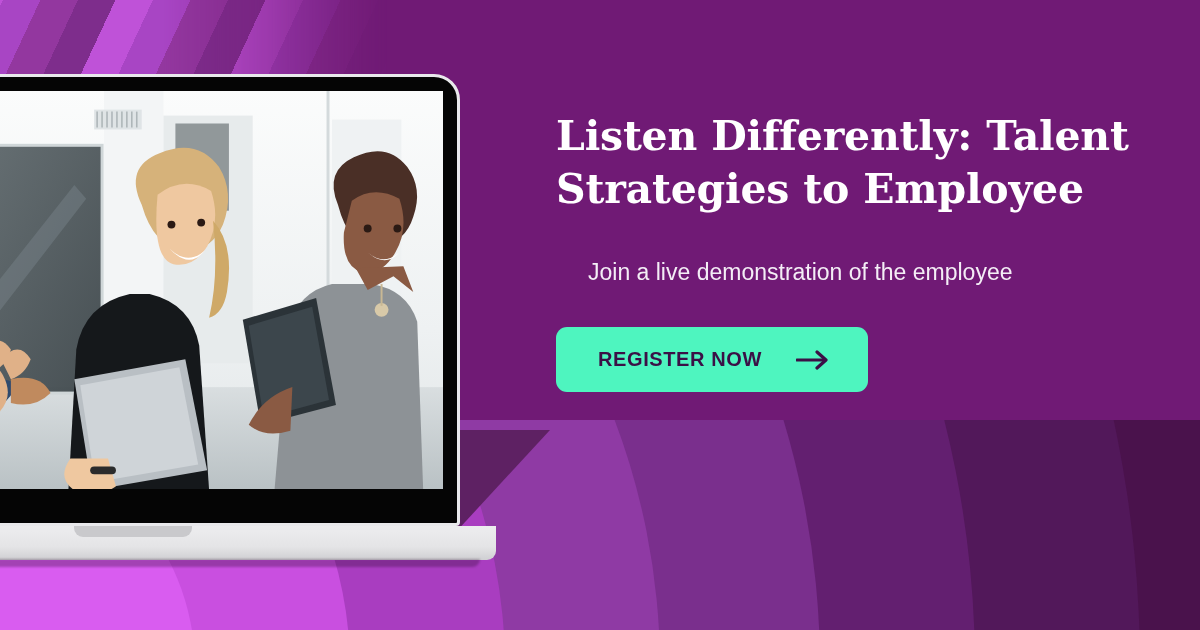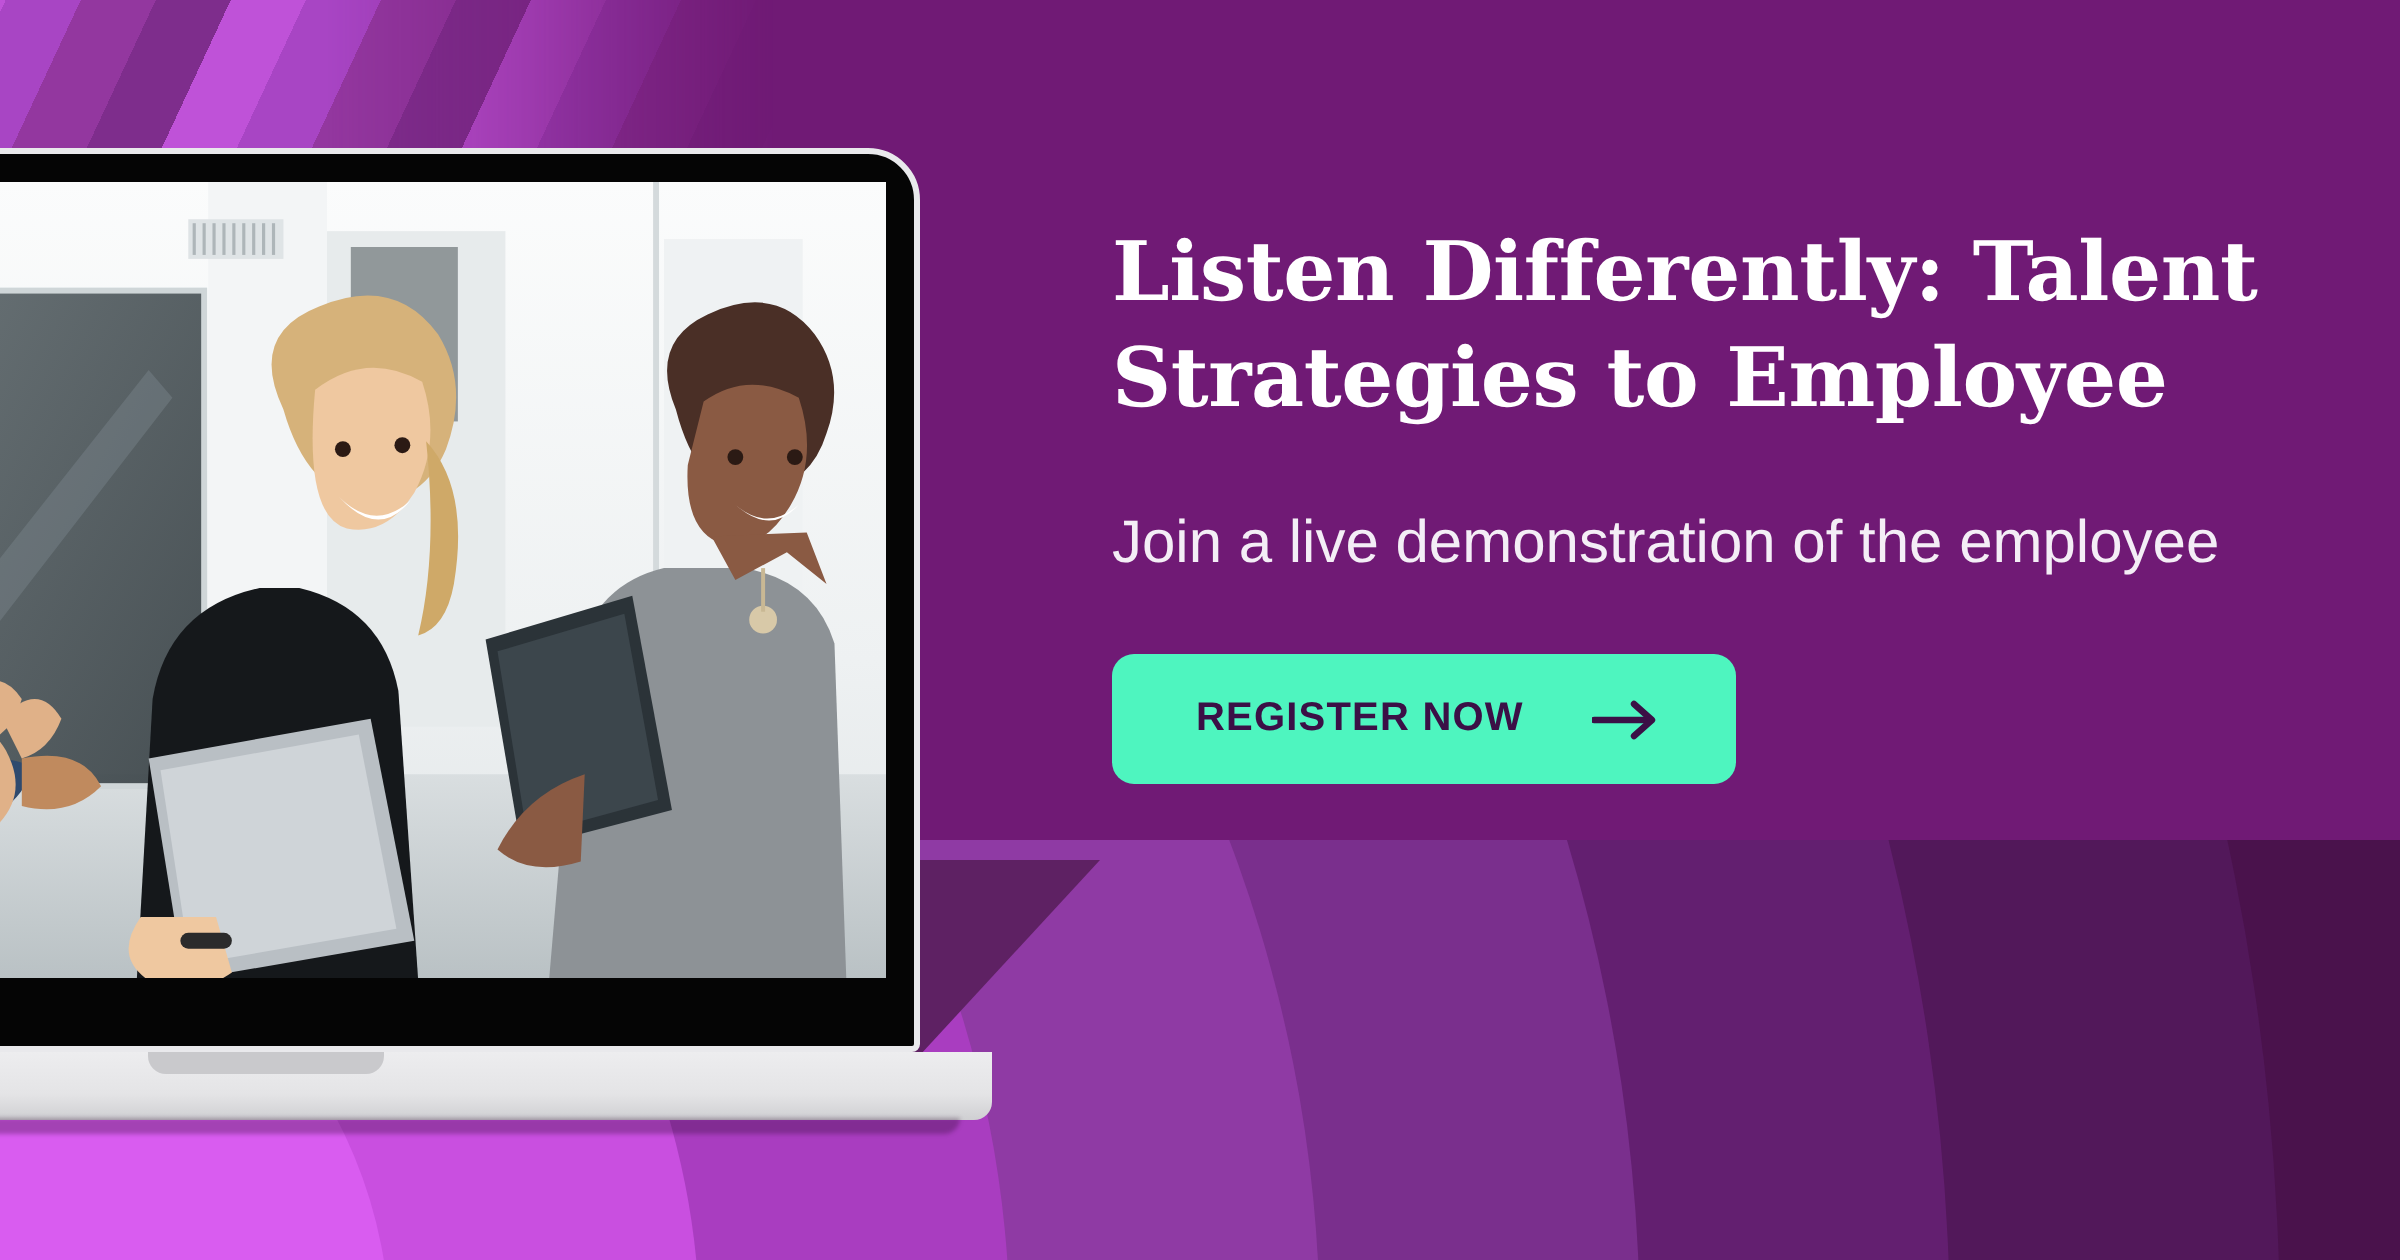--- a/index.html
+++ b/index.html
@@ -99,23 +99,24 @@
     font-weight:700;
     font-size:41px;
     line-height:53px;
     letter-spacing:-0.2px;
     color:#ffffff;
   }
   .subhead {
     margin-top:36px;
     font-family:"Liberation Sans", sans-serif;
     font-weight:400;
-    font-size:30px;
+    font-size:23px;
     line-height:40px;
     color:#f4eef6;
+    margin-left:32px;
   }
   .cta {
     display:inline-flex;
     align-items:center;
     gap:34px;
     margin-top:35px;
     padding:21px 38px 21px 42px;
     background:#4ef5bf;
     border:none;
     border-radius:11px;

